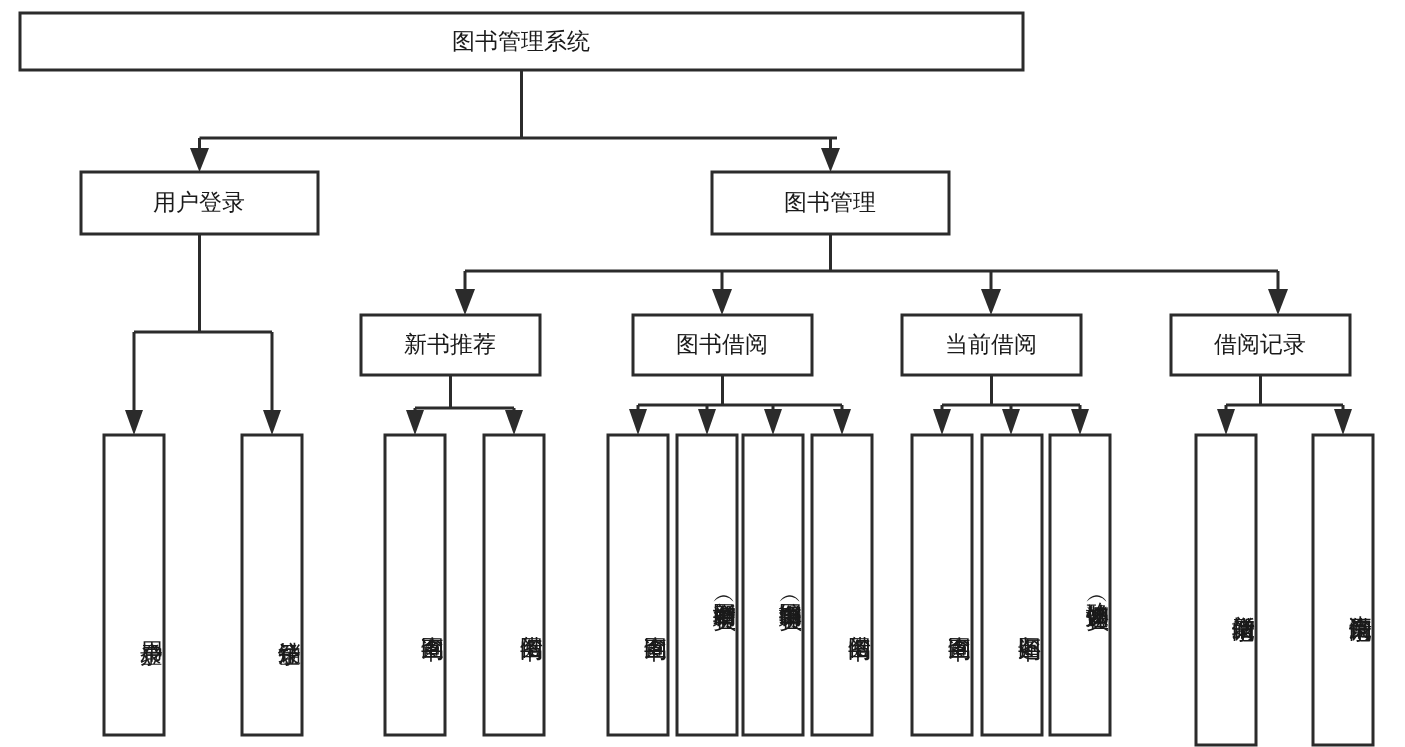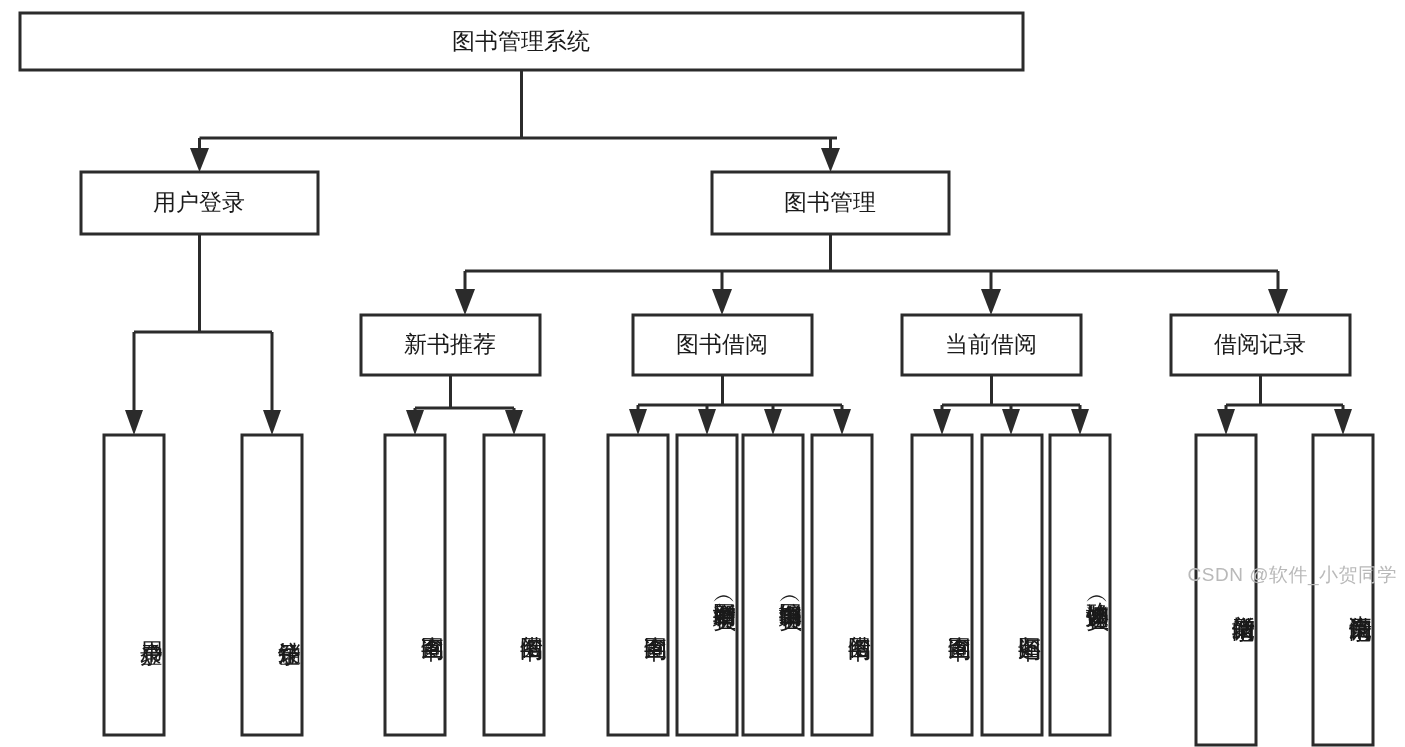--- a/index.html
+++ b/index.html
@@ -176,14 +176,13 @@
   <div class="vtext-wrap" style="left:608px; top:505px; width:60px; height:230px;">查询图书</div>
   <div class="vtext-wrap" style="left:677px; top:443px; width:60px; height:290px;">新增图书（管理员）</div>
   <div class="vtext-wrap" style="left:743px; top:443px; width:60px; height:290px;">编辑图书（管理员）</div>
   <div class="vtext-wrap" style="left:812px; top:505px; width:60px; height:230px;">借阅图书</div>
   <div class="vtext-wrap" style="left:912px; top:505px; width:60px; height:230px;">查询图书</div>
   <div class="vtext-wrap" style="left:982px; top:505px; width:60px; height:230px;">归还图书</div>
   <div class="vtext-wrap" style="left:1050px; top:443px; width:60px; height:290px;">确认归还（管理员）</div>
   <div class="vtext-wrap" style="left:1196px; top:470px; width:60px; height:260px;">新增借阅记录</div>
   <div class="vtext-wrap" style="left:1313px; top:470px; width:60px; height:260px;">查询借阅记录</div>
 
-  <div class="watermark">CSDN @软件_小贺同学</div>
 </div>
 
 </body></html>

